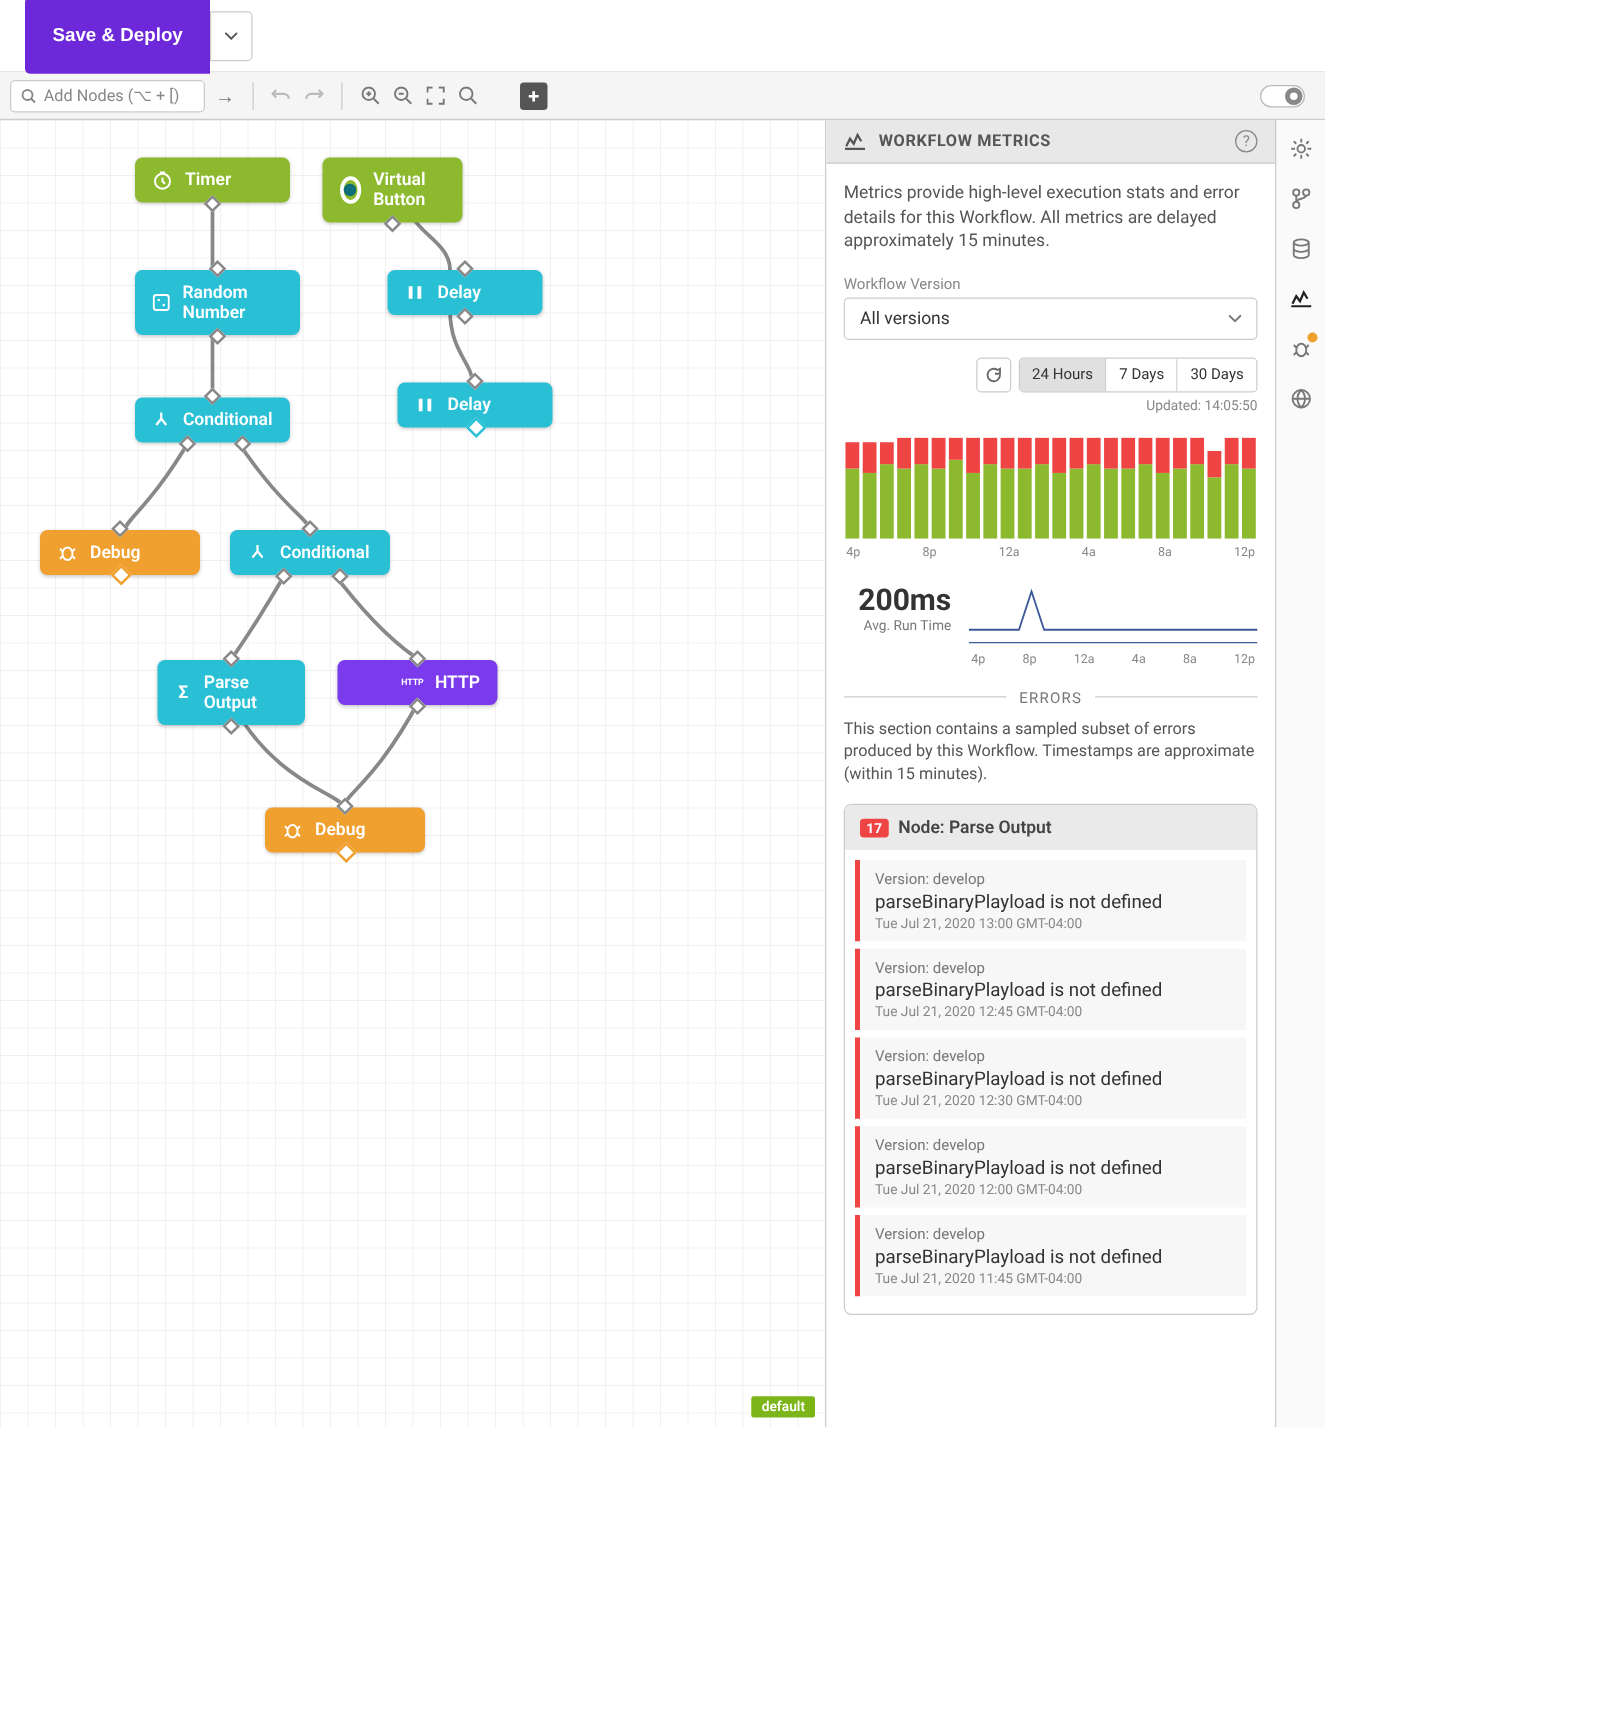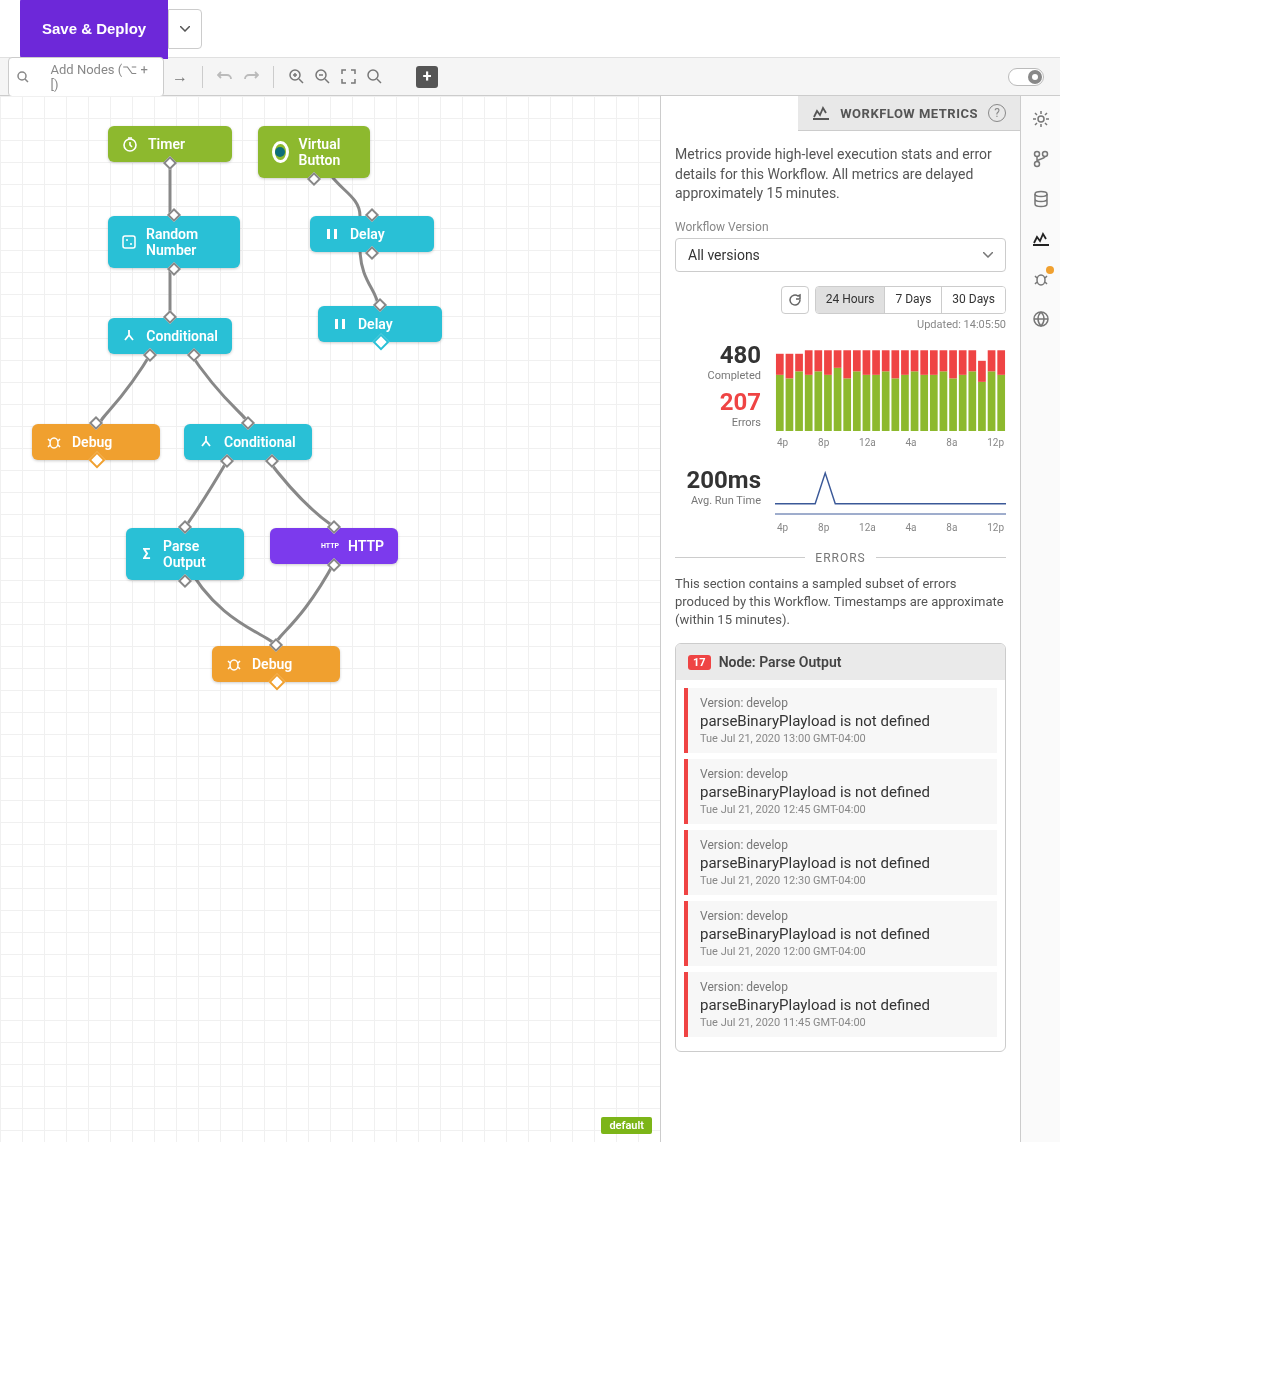--- a/index.html
+++ b/index.html
@@ -8,21 +8,21 @@
 .breadcrumb { display: flex; align-items: center; gap: 8px; font-size: 17px; }
 .breadcrumb .crumb { color: #555; cursor: pointer; }
 .breadcrumb .sep { color: #999; }
 .breadcrumb .cloud-icon { width: 20px; height: 16px; }
 .breadcrumb .title { font-weight: 700; color: #333; }
 .dropdown-btn { border: 1px solid #ccc; background: #fff; border-radius: 50%; width: 24px; height: 24px; display: flex; align-items: center; justify-content: center; cursor: pointer; margin-left: 4px; }
 .header-right { display: flex; align-items: center; gap: 0; }
 .save-btn { background: #6d28d9; color: #fff; border: none; padding: 22px 22px; font-size: 15px; font-weight: 600; border-radius: 4px 0 0 4px; cursor: pointer; }
 .save-drop { background: #fff; border: 1px solid #ccc; border-radius: 0 4px 4px 0; width: 34px; height: 40px; display: flex; align-items: center; justify-content: center; cursor: pointer; }
 .toolbar { display: flex; align-items: center; padding: 0 8px; height: 38px; border-bottom: 1px solid #ccc; background: #f5f5f5; gap: 6px; }
-.add-nodes { border: 1px solid #ccc; background: #fff; border-radius: 4px; padding: 4px 8px; width: 156px; font-size: 13px; color: #888; display: flex; align-items: center; gap: 22px; }
+.add-nodes { border: 1px solid #ccc; background: #fff; border-radius: 4px; padding: 4px 8px; width: 156px; font-size: 13px; color: #888; display: flex; align-items: center; gap: 6px; }
 .tb-icon { width: 20px; height: 20px; display: flex; align-items: center; justify-content: center; color: #777; cursor: pointer; border-radius: 3px; }
 .tb-divider { width: 1px; height: 22px; background: #ccc; margin: 0 6px; }
 .tb-plus { width: 22px; height: 22px; background: #555; color: #fff; border-radius: 3px; display: flex; align-items: center; justify-content: center; font-weight: bold; margin-left: 26px; }
 .toggle { width: 36px; height: 18px; border: 1px solid #bbb; border-radius: 10px; position: relative; margin-left: auto; margin-right: 8px; background: #fff; cursor: pointer; }
 .toggle .knob { position: absolute; right: 1px; top: 1px; width: 14px; height: 14px; background: #888; border-radius: 50%; display: flex; align-items: center; justify-content: center; }
 .toggle .knob::after { content: ""; width: 6px; height: 6px; background: #fff; border-radius: 50%; }
 .main { display: flex; height: calc(100% - 96px); }
 .canvas { flex: 1; position: relative; background: #fff; background-image: linear-gradient(#f0f0f0 1px, transparent 1px), linear-gradient(90deg, #f0f0f0 1px, transparent 1px); background-size: 22px 22px; overflow: hidden; }
 .node { position: absolute; border-radius: 6px; color: #fff; padding: 10px 14px; font-size: 14px; font-weight: 600; display: flex; align-items: center; gap: 10px; box-shadow: 0 1px 3px rgba(0,0,0,0.2); cursor: move; }
 .node.green { background: #8db92e; }
@@ -35,21 +35,21 @@
 .port { position: absolute; width: 10px; height: 10px; background: #fff; border: 2px solid #888; transform: rotate(45deg); }
 .port.bottom { bottom: -6px; left: 50%; margin-left: -5px; }
 .port.top { top: -6px; left: 50%; margin-left: -5px; }
 .port.bl { bottom: -6px; left: 30%; }
 .port.br { bottom: -6px; left: 65%; }
 .port.orange-hollow { border-color: #f0a02f; background: #fff; width: 12px; height: 12px; }
 .port.cyan-hollow { border-color: #29c0d6; background: #fff; width: 12px; height: 12px; }
 .default-badge { position: absolute; bottom: 8px; right: 8px; background: #7cb518; color: #fff; font-size: 11px; padding: 2px 8px; border-radius: 2px; font-weight: 600; }
 svg.edges { position: absolute; top: 0; left: 0; width: 100%; height: 100%; pointer-events: none; }
 svg.edges path { fill: none; stroke: #888; stroke-width: 3; }
-.side-panel { width: 360px; border-left: 1px solid #ccc; background: #fff; display: flex; flex-direction: column; overflow: hidden; align-items: flex-end; }
+.side-panel { width: 360px; border-left: 1px solid #ccc; background: #fff; display: flex; flex-direction: column; overflow: hidden; }
 .panel-header { background: #e8e8e8; padding: 8px 14px; display: flex; align-items: center; gap: 10px; border-bottom: 1px solid #ccc; }
 .panel-title { font-size: 13px; font-weight: 700; color: #555; letter-spacing: 0.5px; }
 .panel-header .help { margin-left: auto; color: #888; width: 18px; height: 18px; border: 1.5px solid #888; border-radius: 50%; display: flex; align-items: center; justify-content: center; font-size: 12px; cursor: pointer; }
 .panel-body { padding: 14px; overflow-y: auto; flex: 1; }
 .desc { font-size: 14px; color: #555; line-height: 1.4; margin-bottom: 16px; }
 .field-label { font-size: 12px; color: #888; margin-bottom: 4px; }
 .select { border: 1px solid #ccc; border-radius: 4px; padding: 8px 12px; font-size: 14px; display: flex; justify-content: space-between; align-items: center; cursor: pointer; margin-bottom: 14px; }
 .controls-row { display: flex; justify-content: flex-end; gap: 0; margin-bottom: 4px; }
 .refresh-btn { border: 1px solid #ccc; border-radius: 4px; width: 28px; height: 28px; display: flex; align-items: center; justify-content: center; margin-right: 6px; cursor: pointer; }
 .range-group { display: flex; border: 1px solid #ccc; border-radius: 4px; overflow: hidden; }
@@ -308,26 +308,20 @@
         </div>
         <div class="range-group" id="range-group">
             <div class="range-btn active">24 Hours</div>
             <div class="range-btn">7 Days</div>
             <div class="range-btn">30 Days</div>
           </div>
       </div>
       <div class="updated">Updated: 14:05:50</div>
 
       <div class="metrics-row">
-        <div class="metric-labels">
-          <div class="metric-big">480</div>
-          <div class="metric-sub">Completed</div>
-          <div class="metric-err">207</div>
-          <div class="metric-sub">Errors</div>
-        </div>
         <div class="bar-chart">
           <svg id="bar-svg" viewBox="0 0 240 80" preserveAspectRatio="none">
               <rect x="1" y="30.08" width="8" height="49.92" fill="#8db92e"></rect>
               <rect x="1" y="11.36" width="8" height="18.72" fill="#ef4444"></rect>
               <rect x="11" y="33.2" width="8" height="46.8" fill="#8db92e"></rect>
               <rect x="11" y="11.36" width="8" height="21.840000000000003" fill="#ef4444"></rect>
               <rect x="21" y="26.96" width="8" height="53.04" fill="#8db92e"></rect>
               <rect x="21" y="11.36" width="8" height="15.600000000000001" fill="#ef4444"></rect>
               <rect x="31" y="30.08" width="8" height="49.92" fill="#8db92e"></rect>
               <rect x="31" y="8.239999999999995" width="8" height="21.840000000000003" fill="#ef4444"></rect>

